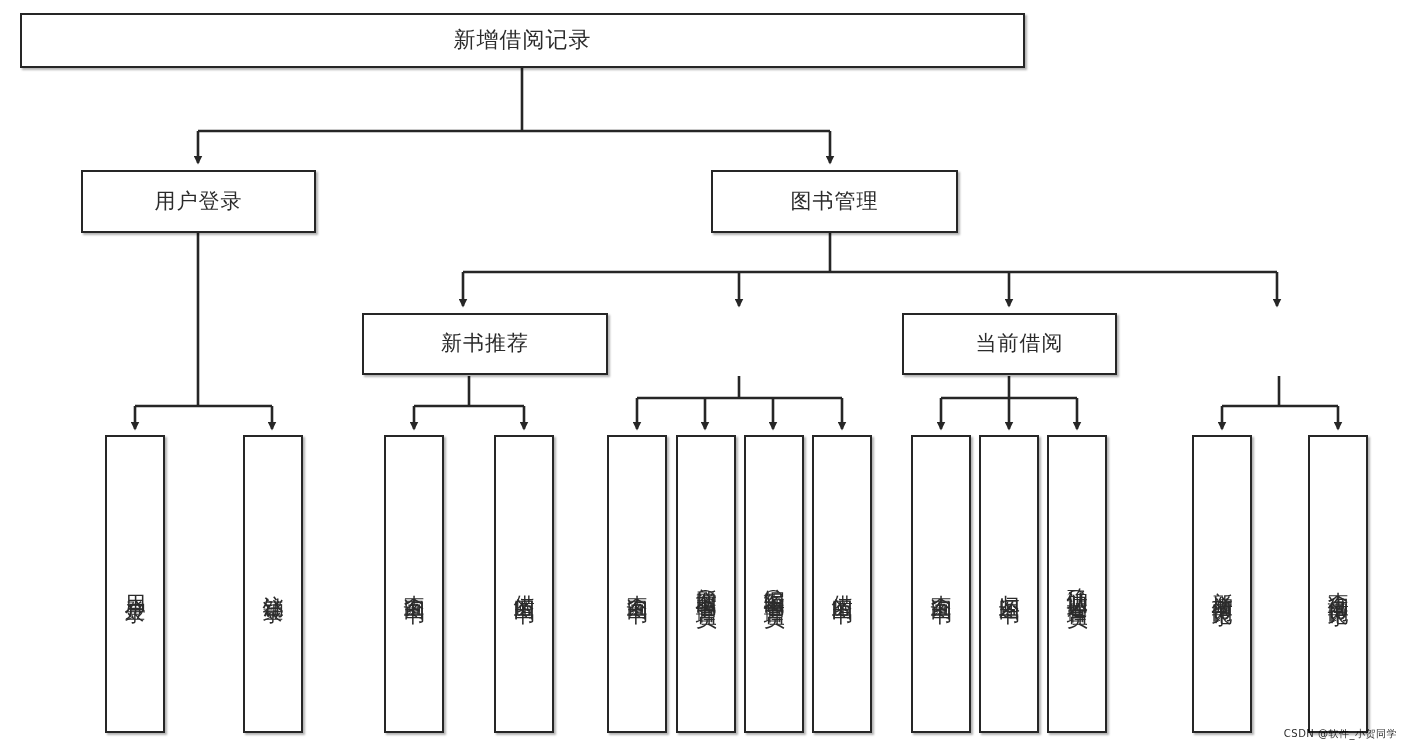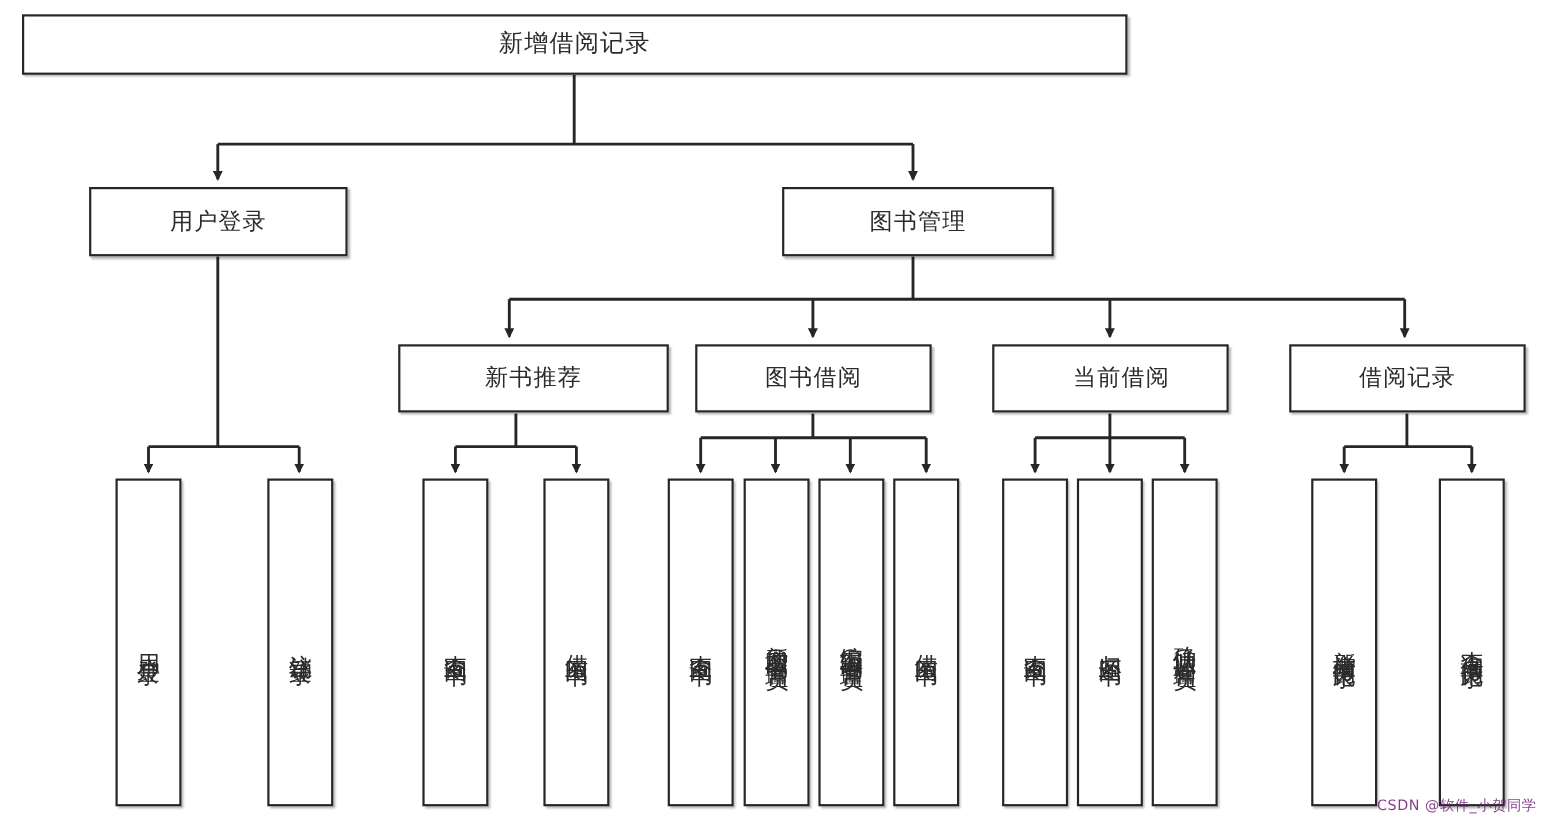--- a/index.html
+++ b/index.html
@@ -55,22 +55,22 @@
   .node.v .vtext {
     writing-mode: vertical-rl;
     text-orientation: upright;
     display: block;
     text-align: center;
   }
   #watermark {
     position: absolute;
     right: 8px;
     bottom: 6px;
-    font-size: 13px;
-    color: #701a75;
+    font-size: 10px;
+    color: #000000;
     opacity: 0.85;
     white-space: nowrap;
     z-index: 9;
     letter-spacing: 0.5px;
   }
 </style>
 </head>
 <body>
 
 <div id="canvas">
@@ -132,28 +132,22 @@
   <div class="node h" style="left:81px; top:170px; width:235px; height:63px;">
     <span>用户登录</span>
   </div>
   <div class="node h" style="left:711px; top:170px; width:247px; height:63px;">
     <span>图书管理</span>
   </div>
 
   <div class="node h" style="left:362px; top:313px; width:246px; height:62px;">
     <span>新书推荐</span>
   </div>
-  <div class="node h" style="left:632px; top:313px; width:215px; height:62px;">
-    <span>图书借阅</span>
-  </div>
   <div class="node h" style="left:902px; top:313px; width:215px; height:62px;padding-left:20px;">
     <span>当前借阅</span>
-  </div>
-  <div class="node h" style="left:1172px; top:313px; width:215px; height:62px;">
-    <span>借阅记录</span>
   </div>
 
   <div class="node v" style="left:105px; top:435px; width:60px; height:298px;">
     <span class="vtext">用户登录</span>
   </div>
   <div class="node v" style="left:243px; top:435px; width:60px; height:298px;">
     <span class="vtext">注销登录</span>
   </div>
 
   <div class="node v" style="left:384px; top:435px; width:60px; height:298px;">

